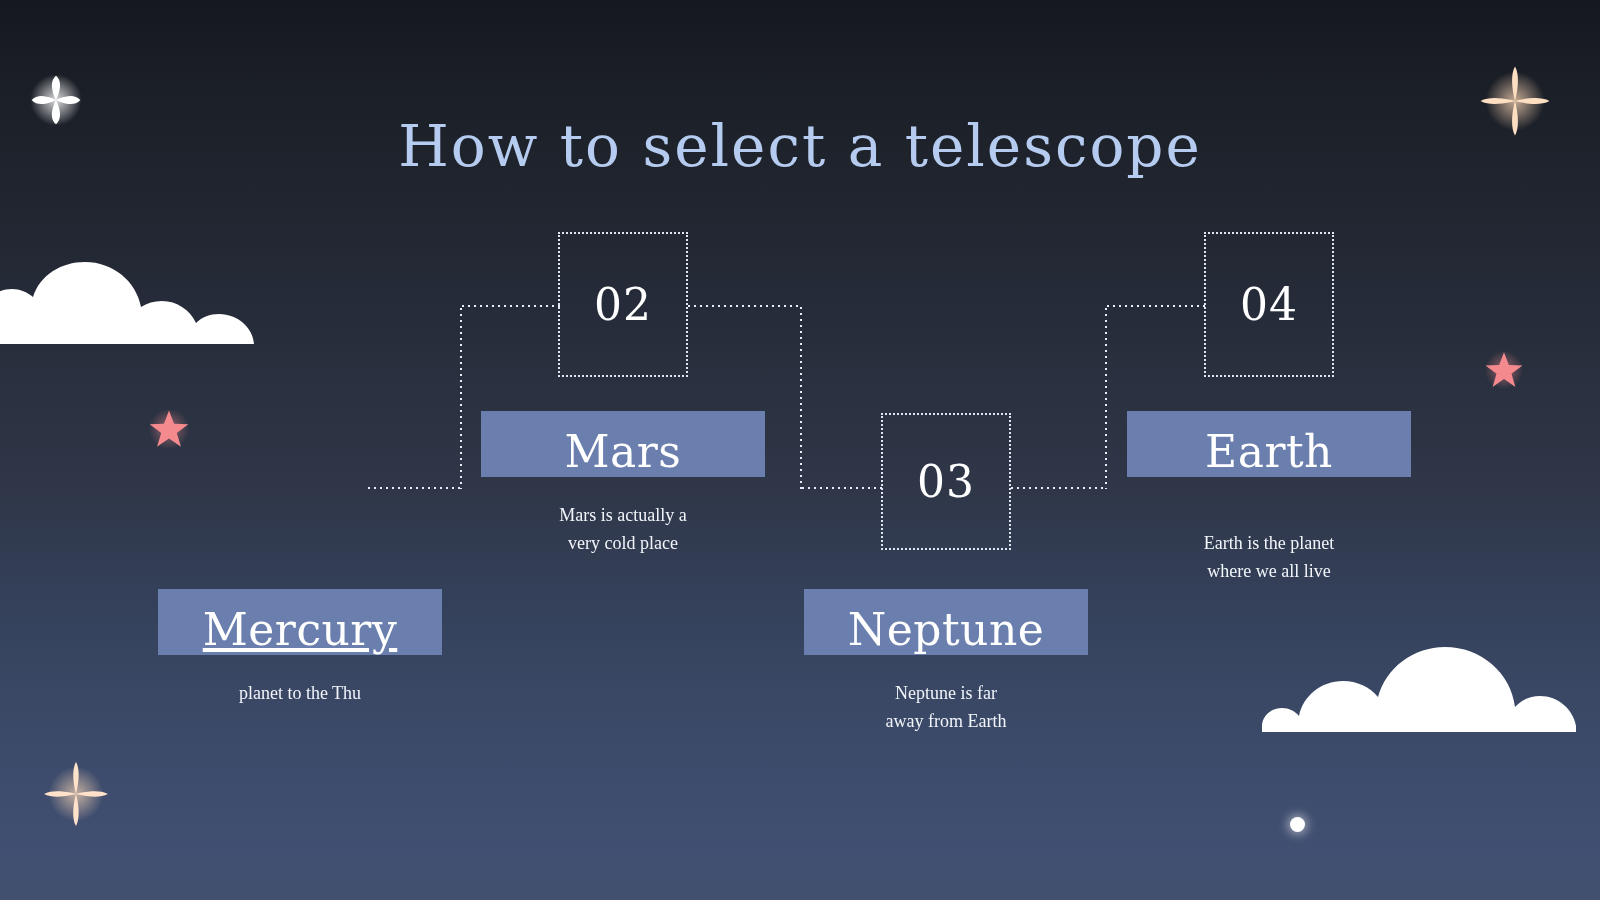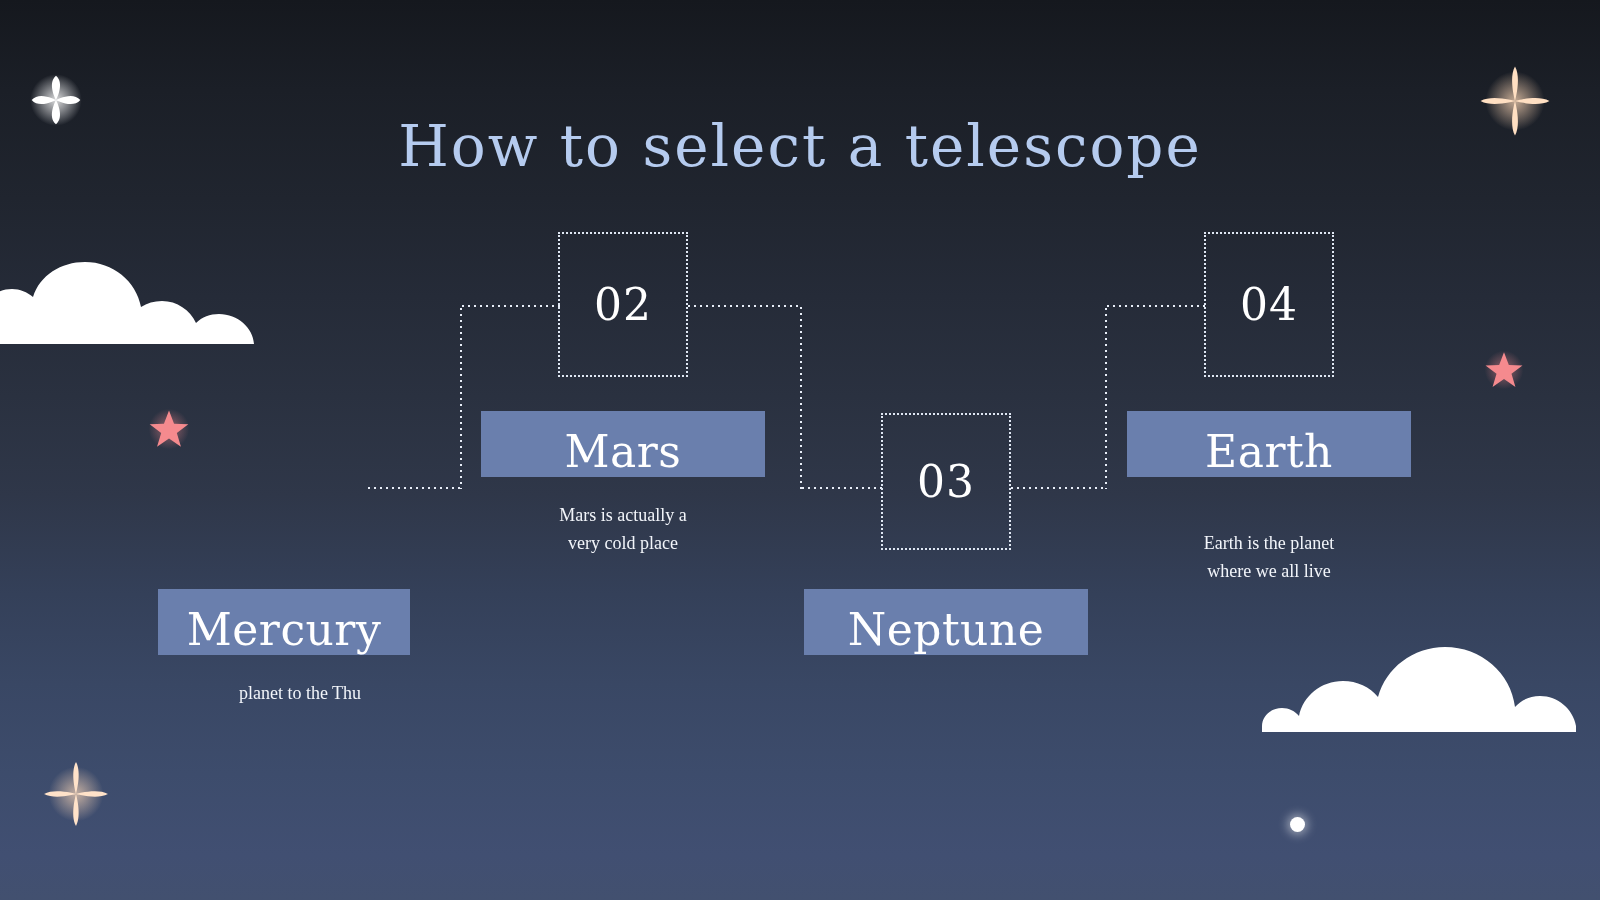--- a/index.html
+++ b/index.html
@@ -196,21 +196,21 @@
   <div class="conn-h" style="left:460px; top:305px; width:100px;"></div>
 
   <div class="conn-h" style="left:686px; top:305px; width:116px;"></div>
   <div class="conn-v" style="left:800px; top:305px; width:2px; height:184px;"></div>
   <div class="conn-h" style="left:800px; top:487px; width:84px;"></div>
 
   <div class="conn-h" style="left:1009px; top:487px; width:98px;"></div>
   <div class="conn-v" style="left:1105px; top:306px; width:2px; height:183px;"></div>
   <div class="conn-h" style="left:1105px; top:305px; width:100px;"></div>
 
-  <div class="planet-chip" style="left:158px; top:589px; width:252px; height:66px;">
+  <div class="planet-chip" style="left:158px; top:589px; width:284px; height:66px;text-decoration:underline;">
     <span>Mercury</span>
   </div>
   <div class="planet-desc" style="left:158px; top:680px; width:284px;">
     <div>planet to the Thu</div>
   </div>
 
   <div class="num-box" style="left:558px; top:232px; width:130px; height:145px;">
     <span>02</span>
   </div>
   <div class="planet-chip" style="left:481px; top:411px; width:284px; height:66px;">
@@ -220,20 +220,24 @@
     <div>Mars is actually a</div>
     <div>very cold place</div>
   </div>
 
   <div class="num-box" style="left:881px; top:413px; width:130px; height:137px;">
     <span>03</span>
   </div>
   <div class="planet-chip" style="left:804px; top:589px; width:284px; height:66px;">
     <span>Neptune</span>
   </div>
+  <div class="planet-desc" style="left:804px; top:680px; width:284px;">
+    <div>Neptune is far</div>
+    <div>away from Earth</div>
+  </div>
 
   <div class="num-box" style="left:1204px; top:232px; width:130px; height:145px;">
     <span>04</span>
   </div>
   <div class="planet-chip" style="left:1127px; top:411px; width:284px; height:66px;">
     <span>Earth</span>
   </div>
   <div class="planet-desc" style="left:1127px; top:530px; width:284px;">
     <div>Earth is the planet</div>
     <div>where we all live</div>

